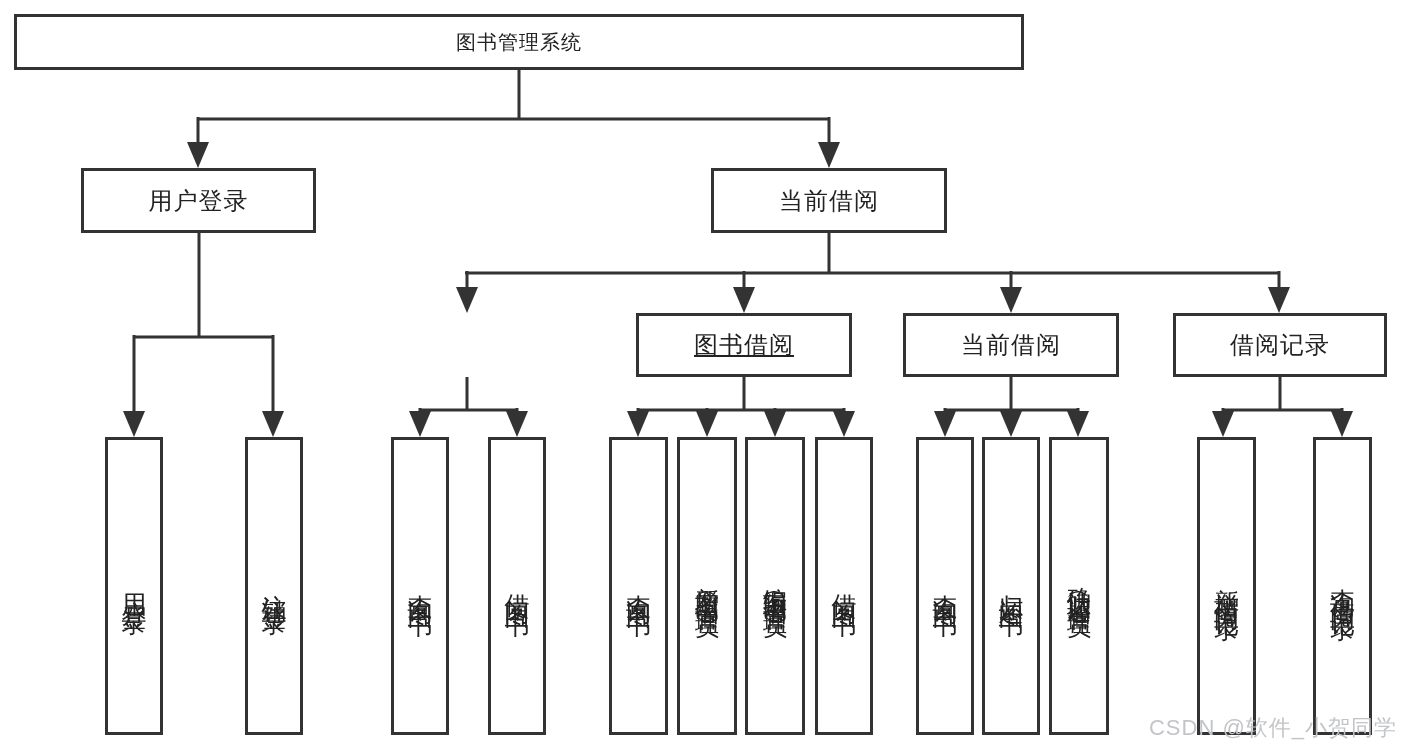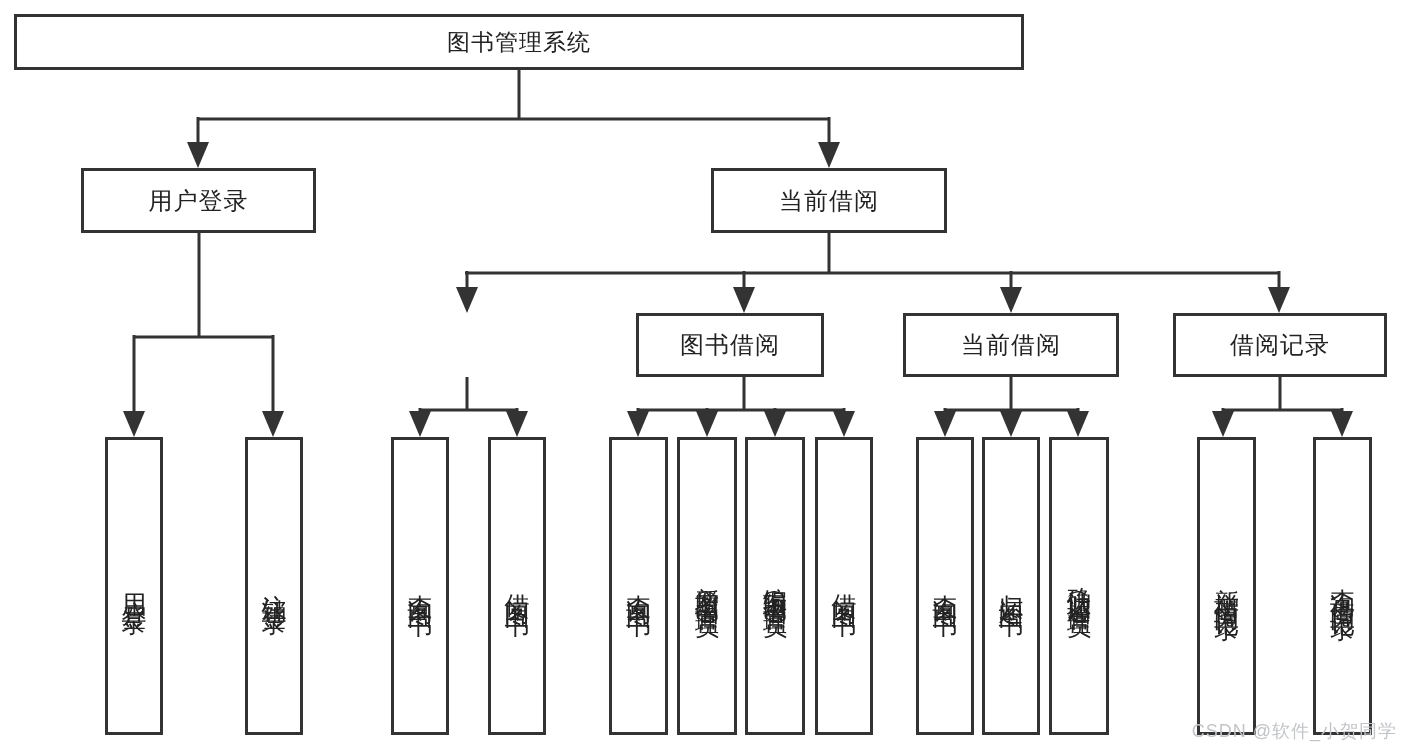--- a/index.html
+++ b/index.html
@@ -22,36 +22,36 @@
     border: 3px solid #333333;
     background: #ffffff;
     display: flex;
     align-items: center;
     justify-content: center;
     box-sizing: border-box;
     font-size: 24px;
     letter-spacing: 1px;
     color: #222222;
   }
-  .node.root { font-size: 23px; text-align: center; }
+  .node.root { font-size: 20px; text-align: center; }
   .vnode { padding: 4px 0; }
   .vtext {
     writing-mode: vertical-rl;
     text-orientation: mixed;
     font-size: 25px;
     letter-spacing: 6px;
     line-height: 1;
     white-space: nowrap;
   }
   .vtext.tight { letter-spacing: 4px; font-size: 24px; }
   .watermark {
     position: absolute;
     right: 8px;
     bottom: 4px;
-    font-size: 18px;
+    font-size: 22px;
     color: #c2c4c7;
     letter-spacing: 1px;
   }
 </style>
 </head>
 <body>
 
 <div class="canvas">
 
   <svg class="connectors" width="1405" height="747" viewBox="0 0 1405 747" fill="none" xmlns="http://www.w3.org/2000/svg">
@@ -103,21 +103,21 @@
       <path d="M1212 411 h22 L1223 437 z"></path>
       <path d="M1331 411 h22 L1342 437 z"></path>
     </g>
   </svg>
 
   <div class="node root" style="left:14px; top:14px; width:1010px; height:56px;">图书管理系统</div>
 
   <div class="node" style="left:81px; top:168px; width:235px; height:65px;">用户登录</div>
   <div class="node" style="left:711px; top:168px; width:236px; height:65px;">当前借阅</div>
 
-  <div class="node" style="left:636px; top:313px; width:188px; height:64px;">图书借阅</div>
+  <div class="node" style="left:636px; top:313px; width:216px; height:64px;text-decoration:underline;">图书借阅</div>
   <div class="node" style="left:903px; top:313px; width:216px; height:64px;">当前借阅</div>
   <div class="node" style="left:1173px; top:313px; width:214px; height:64px;">借阅记录</div>
 
   <div class="node vnode" style="left:105px; top:437px; width:58px; height:298px;">
     <span class="vtext">用户登录</span>
   </div>
   <div class="node vnode" style="left:245px; top:437px; width:58px; height:298px;">
     <span class="vtext">注销登录</span>
   </div>
 

